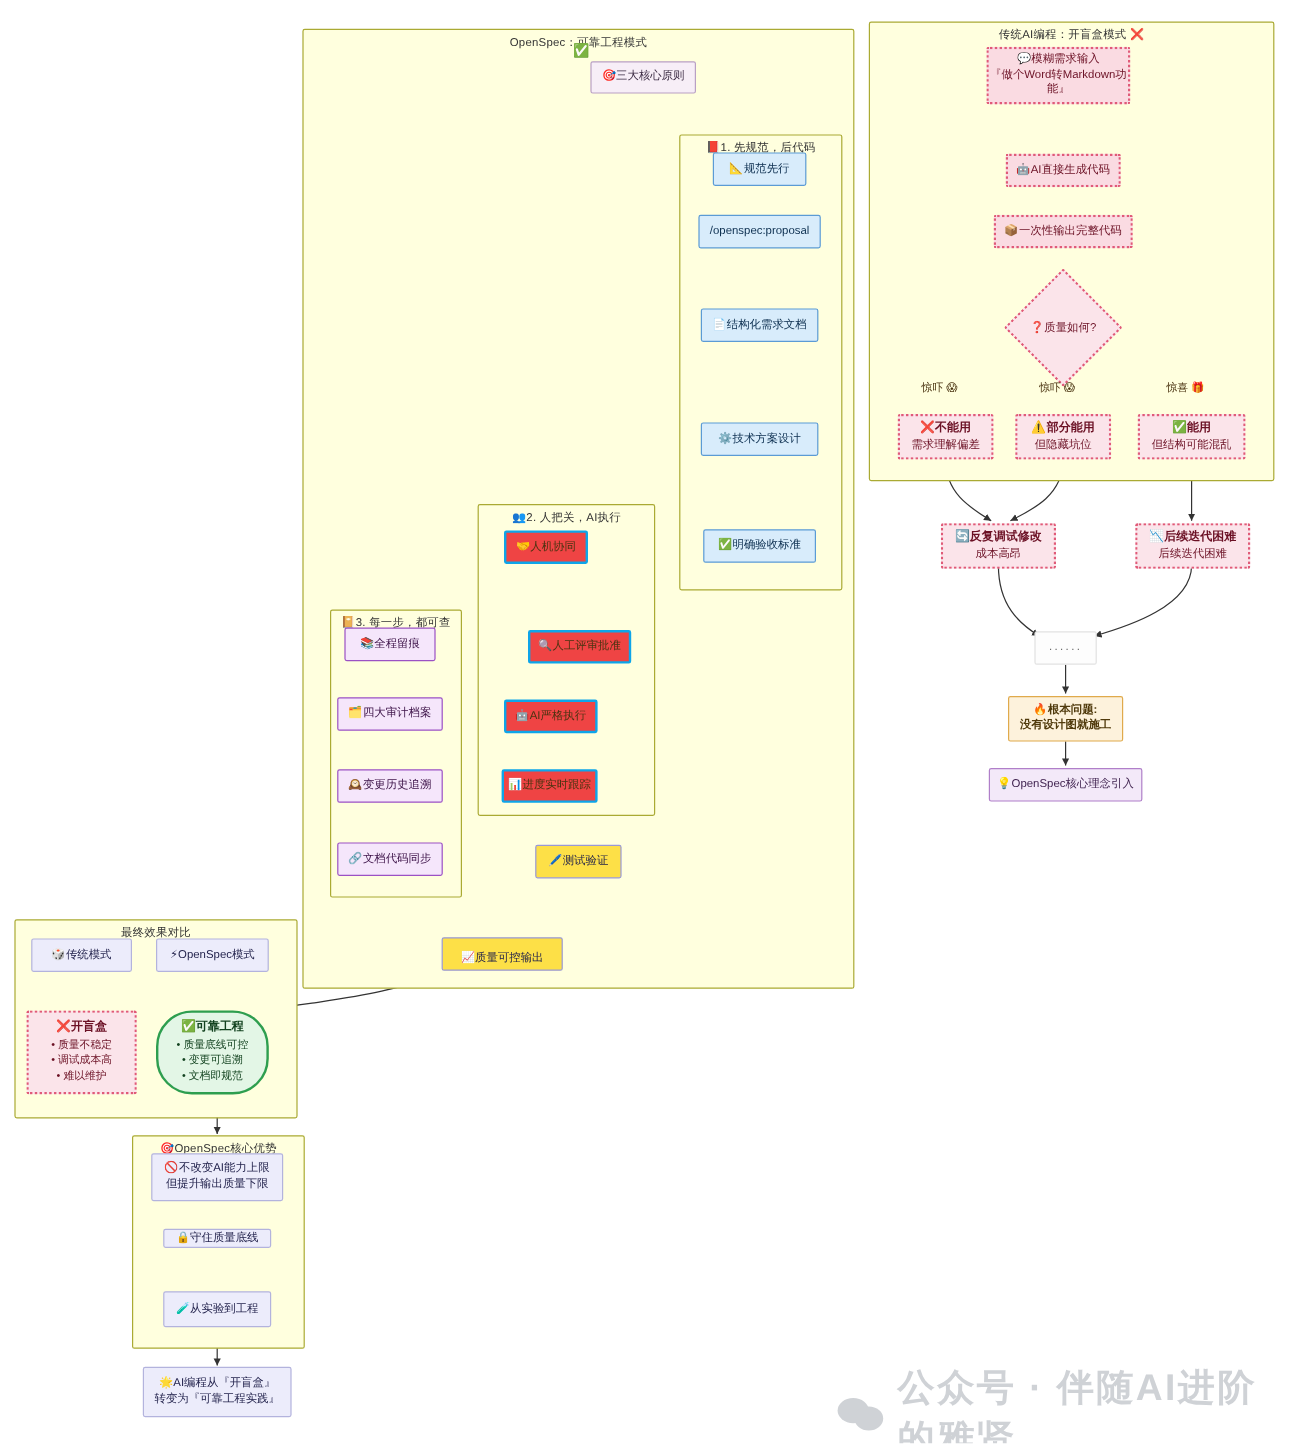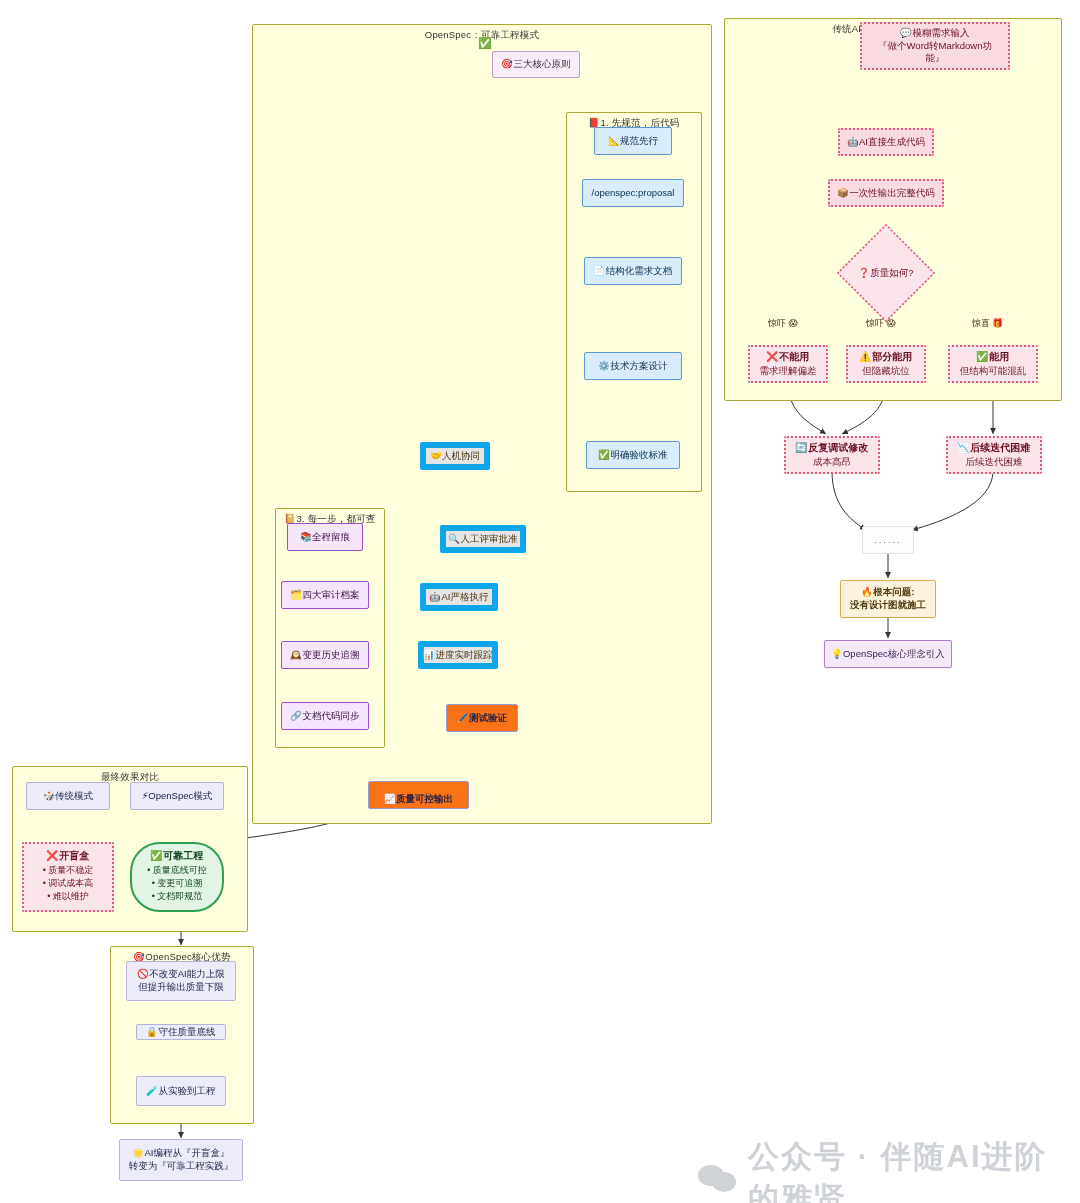--- a/index.html
+++ b/index.html
@@ -13,23 +13,23 @@
              font-size:9.5px;color:#333;letter-spacing:.2px;white-space:nowrap;}
 
   
   .node{position:absolute;box-sizing:border-box;display:flex;flex-direction:column;
         align-items:center;justify-content:center;text-align:center;
         font-size:9.5px;line-height:1.35;border-radius:2px;padding:2px 4px;}
   .node .ln{display:block;white-space:nowrap;}
 
   
   .n-blue   {background:#d8ecfb;border:1px solid #5b9bd5;color:#0b2e4f;}
-  .n-orange {background:#e5e5e5;border:6px solid #0ea5e9;color:#4a3310;}
+  .n-orange {background:#ef4444;border:2px solid #0ea5e9;color:#4a3310;}
   .n-purple {background:#f5e6fb;border:1px solid #9b51c4;color:#3b1147;}
-  .n-lav    {background:#f97316;border:1px solid #9999d6;color:#22224a;font-weight:bold;}
+  .n-lav    {background:#fde047;border:1px solid #9999d6;color:#22224a;}
   .n-pinklav{background:#f7eef7;border:1px solid #b9a0c4;color:#3a2a42;}
   .n-pink-d {background:#fadbe2;border:2px dotted #e05a78;color:#6b1024;}
   .n-pink-l {background:#fbe4ea;border:2px dotted #e05a78;color:#6b1024;}
   .n-green  {background:#e3f6e6;border:2px solid #2e9e4f;color:#12421f;}
   .n-white  {background:#fdfdfd;border:1px solid #e2e2e2;color:#666;}
   .n-amber  {background:#fdf2dc;border:1px solid #e0aa4c;color:#503a0c;font-weight:bold;}
   .n-plain  {background:#f3e9f9;border:1px solid #b07fc9;color:#3a1c4a;}
   .n-softlav{background:#ececfb;border:1px solid #b3b3dd;color:#23234d;}
 
   
@@ -166,20 +166,23 @@
   <div class="node n-blue" style="left:584px;top:257px;width:98px;height:28px;">
     <span class="ln">📄结构化需求文档</span>
     </div>
   <div class="node n-blue" style="left:584px;top:352px;width:98px;height:28px;">
     <span class="ln">⚙️技术方案设计</span>
     </div>
   <div class="node n-blue" style="left:586px;top:441px;width:94px;height:28px;">
     <span class="ln">✅明确验收标准</span>
     </div>
 
+  <div class="sub" style="left:398px;top:420px;width:146px;height:258px;">
+    <div class="sub-title">👥2. 人把关，AI执行</div>
+  </div>
   <div class="node n-orange" style="left:420px;top:442px;width:70px;height:28px;">
     <span class="ln">🤝人机协同</span>
     </div>
   <div class="node n-orange" style="left:440px;top:525px;width:86px;height:28px;">
     <span class="ln">🔍人工评审批准</span>
     </div>
   <div class="node n-orange" style="left:420px;top:583px;width:78px;height:28px;">
     <span class="ln">🤖AI严格执行</span>
     </div>
   <div class="node n-orange" style="left:418px;top:641px;width:80px;height:28px;">
@@ -206,21 +209,21 @@
     <span class="ln">🖊️测试验证</span>
     </div>
   <div class="node n-lav" style="left:368px;top:781px;width:101px;height:28px;justify-content:flex-end;">
     <span class="ln">📈质量可控输出</span>
     </div>
 
   <div class="sub" style="left:724px;top:18px;width:336px;height:381px;">
     <div class="sub-title">传统AI编程：开盲盒模式 ❌</div>
   </div>
 
-  <div class="node n-pink-d" style="left:822px;top:22px;width:150px;height:48px;margin-left:38px;">
+  <div class="node n-pink-d" style="left:822px;top:39px;width:120px;height:48px;">
     <span class="ln">💬模糊需求输入</span>
     <span class="ln">『做个Word转Markdown功</span>
     <span class="ln">能』</span>
   </div>
   <div class="node n-pink-d" style="left:838px;top:128px;width:96px;height:28px;">
     <span class="ln">🤖AI直接生成代码</span>
     </div>
   <div class="node n-pink-d" style="left:828px;top:179px;width:116px;height:28px;">
     <span class="ln">📦一次性输出完整代码</span>
     </div>

